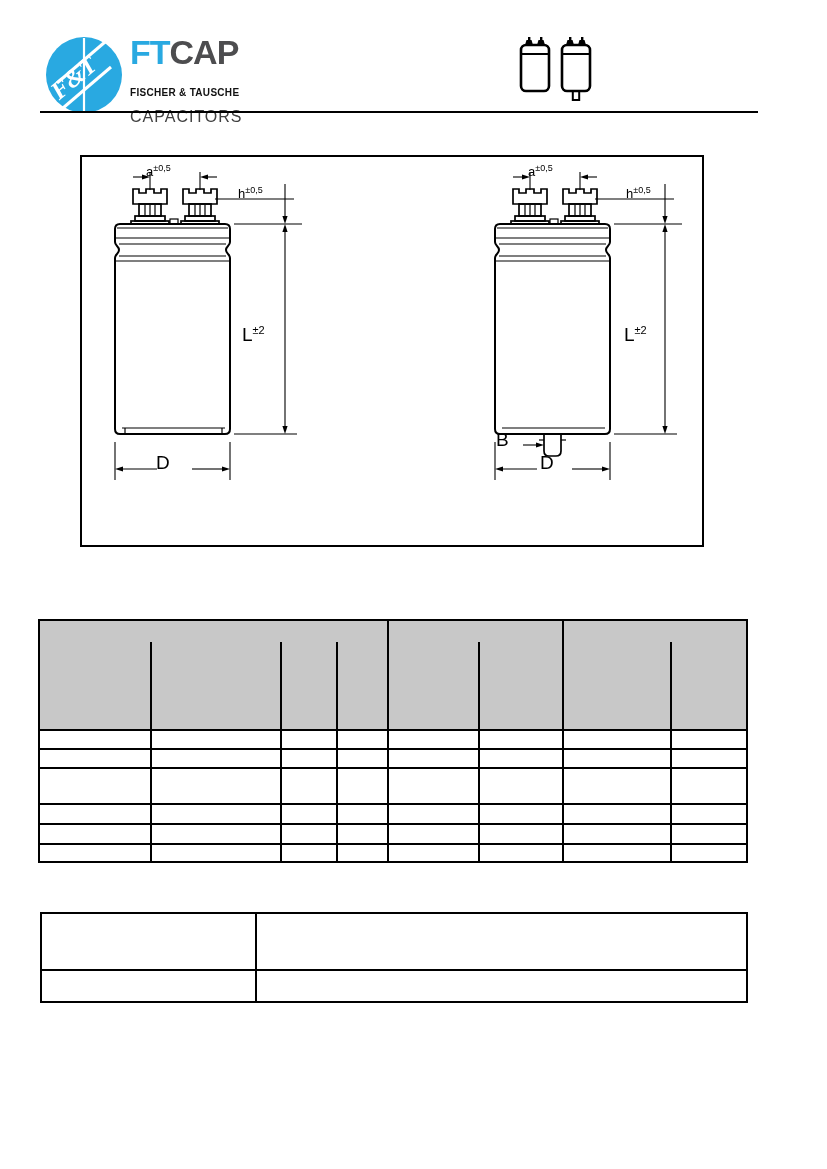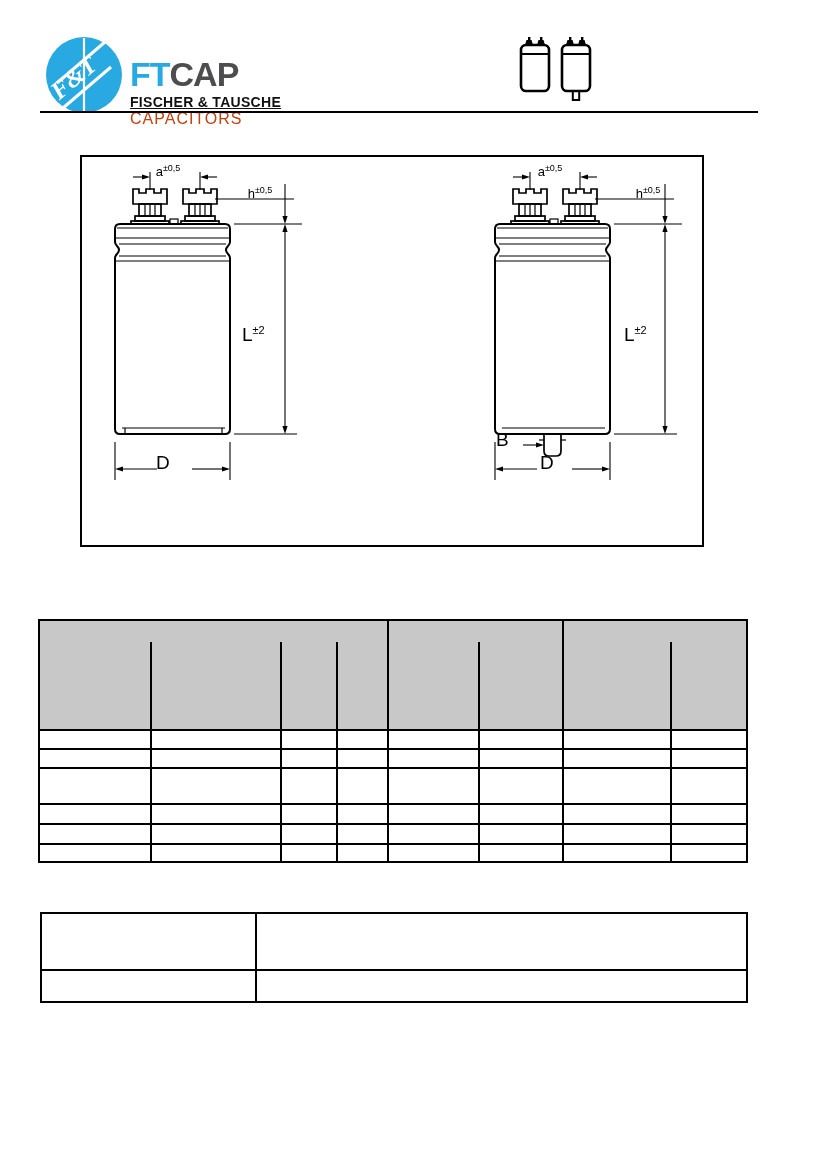--- a/index.html
+++ b/index.html
@@ -1,36 +1,36 @@
 <!DOCTYPE html>
 <html><head>
 <meta charset="utf-8">
 <style>
   html,body{margin:0;padding:0;background:#fff;}
   #page{position:relative;width:827px;height:1169px;background:#ffffff;overflow:hidden;
         font-family:"Liberation Sans", sans-serif;color:#000;}
 
   
   #logo-circle{position:absolute;left:45px;top:36px;width:78px;height:78px;}
-  #wordmark{position:absolute;left:130px;top:60px;line-height:1;}
+  #wordmark{position:absolute;left:130px;top:38px;line-height:1;}
   .wm-line1{font-size:34px;font-weight:bold;letter-spacing:-1px;line-height:0.85;}
   .wm-ft{color:#29A9E1;}
   .wm-cap{color:#4D4D4F;}
-  .wm-line2{font-size:14px;font-weight:bold;color:#111;letter-spacing:0.3px;margin-top:6px;text-decoration:underline;}
-  .wm-line3{font-size:16px;color:#c2410c;letter-spacing:1px;margin-top:2px;}
+  .wm-line2{font-size:10px;font-weight:bold;color:#111;letter-spacing:0.3px;margin-top:21px;}
+  .wm-line3{font-size:16px;color:#404040;letter-spacing:1px;margin-top:11px;}
   #cap-icons{position:absolute;left:518px;top:36px;width:82px;height:68px;}
   #header-rule{position:absolute;left:40px;top:111px;width:718px;height:2px;background:#000;}
 
   
   #drawing-panel{position:absolute;left:80px;top:155px;width:620px;height:388px;border:2px solid #000;background:#fff;}
   .cap-svg{position:absolute;width:235px;height:335px;}
   #cap-svg-left{left:15px;top:7px;}
   #cap-svg-right{left:395px;top:7px;}
 
-  .dim{position:absolute;font-size:13px;text-align:center;white-space:nowrap;}
+  .dim{position:absolute;font-size:13px;white-space:nowrap;}
   .dim sup{font-size:9px;}
   .dim-big{position:absolute;font-size:19px;white-space:nowrap;}
   .dim-big sup{font-size:11px;}
 
   svg .ln{stroke:#000;fill:none;}
   svg .thick{stroke-width:2;}
   svg .mid{stroke-width:1.7;}
   svg .thin{stroke-width:1.2;}
   svg .dimln{stroke-width:1.1;}
   svg .arr{fill:#000;stroke:none;}

